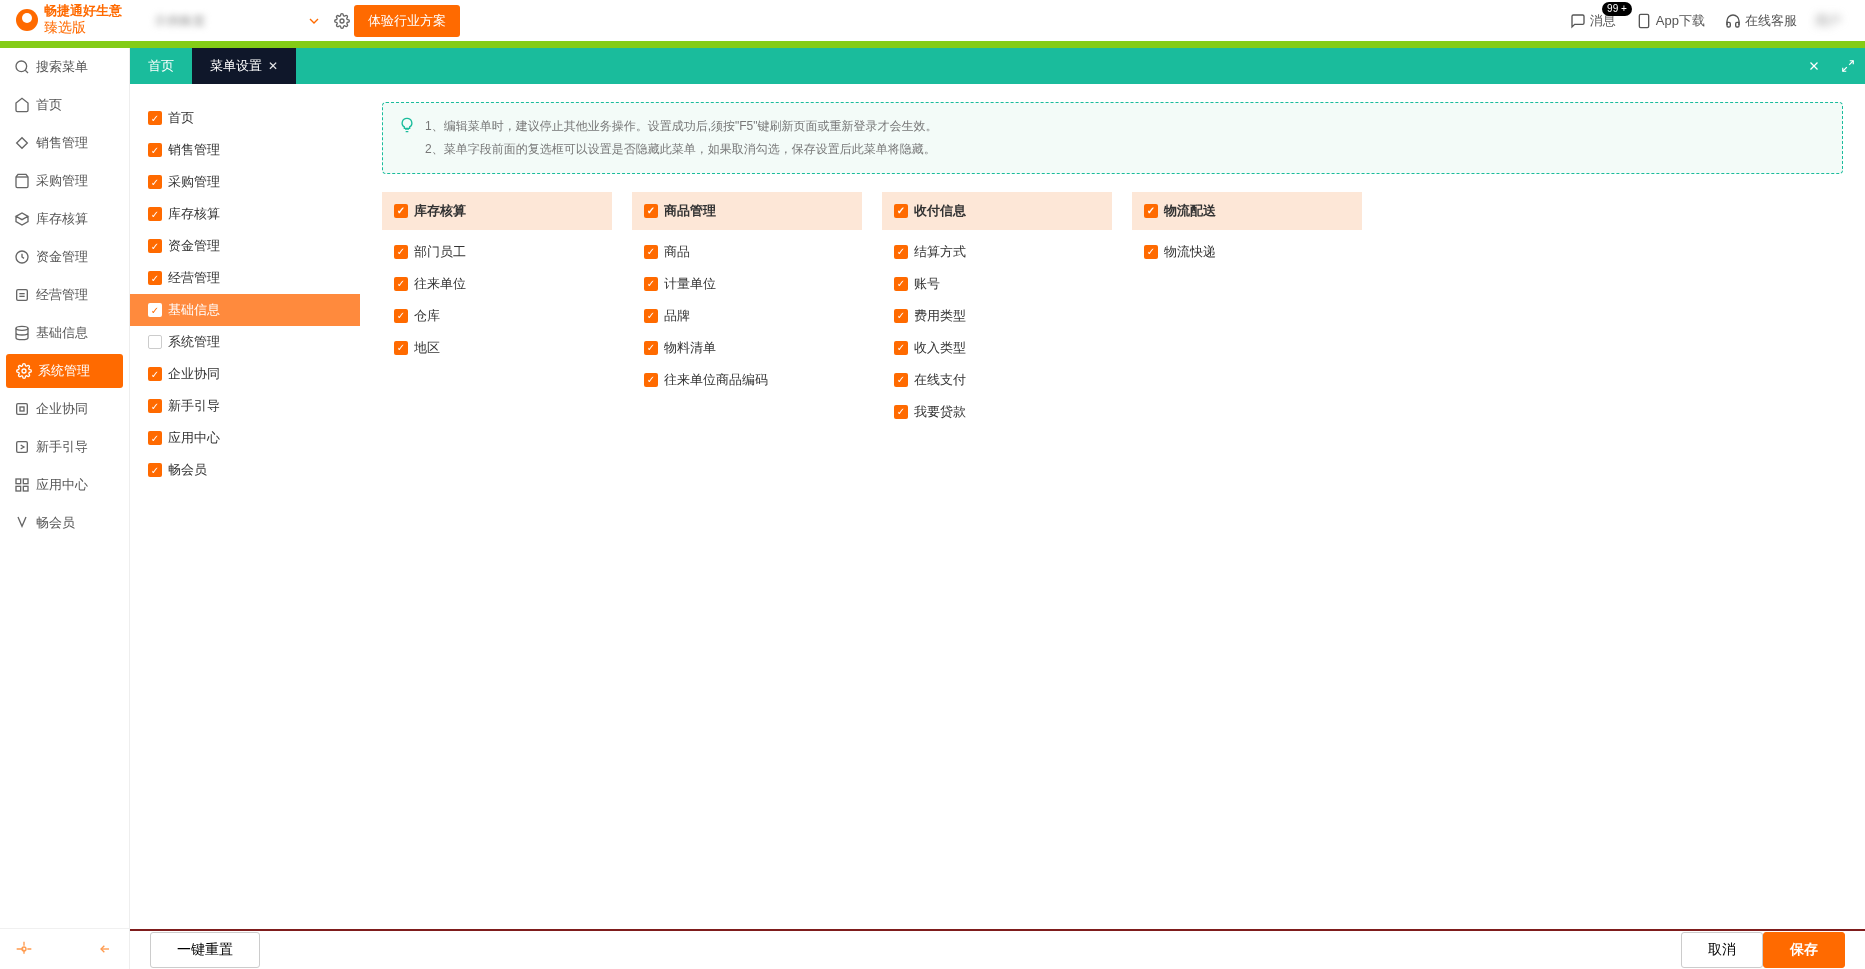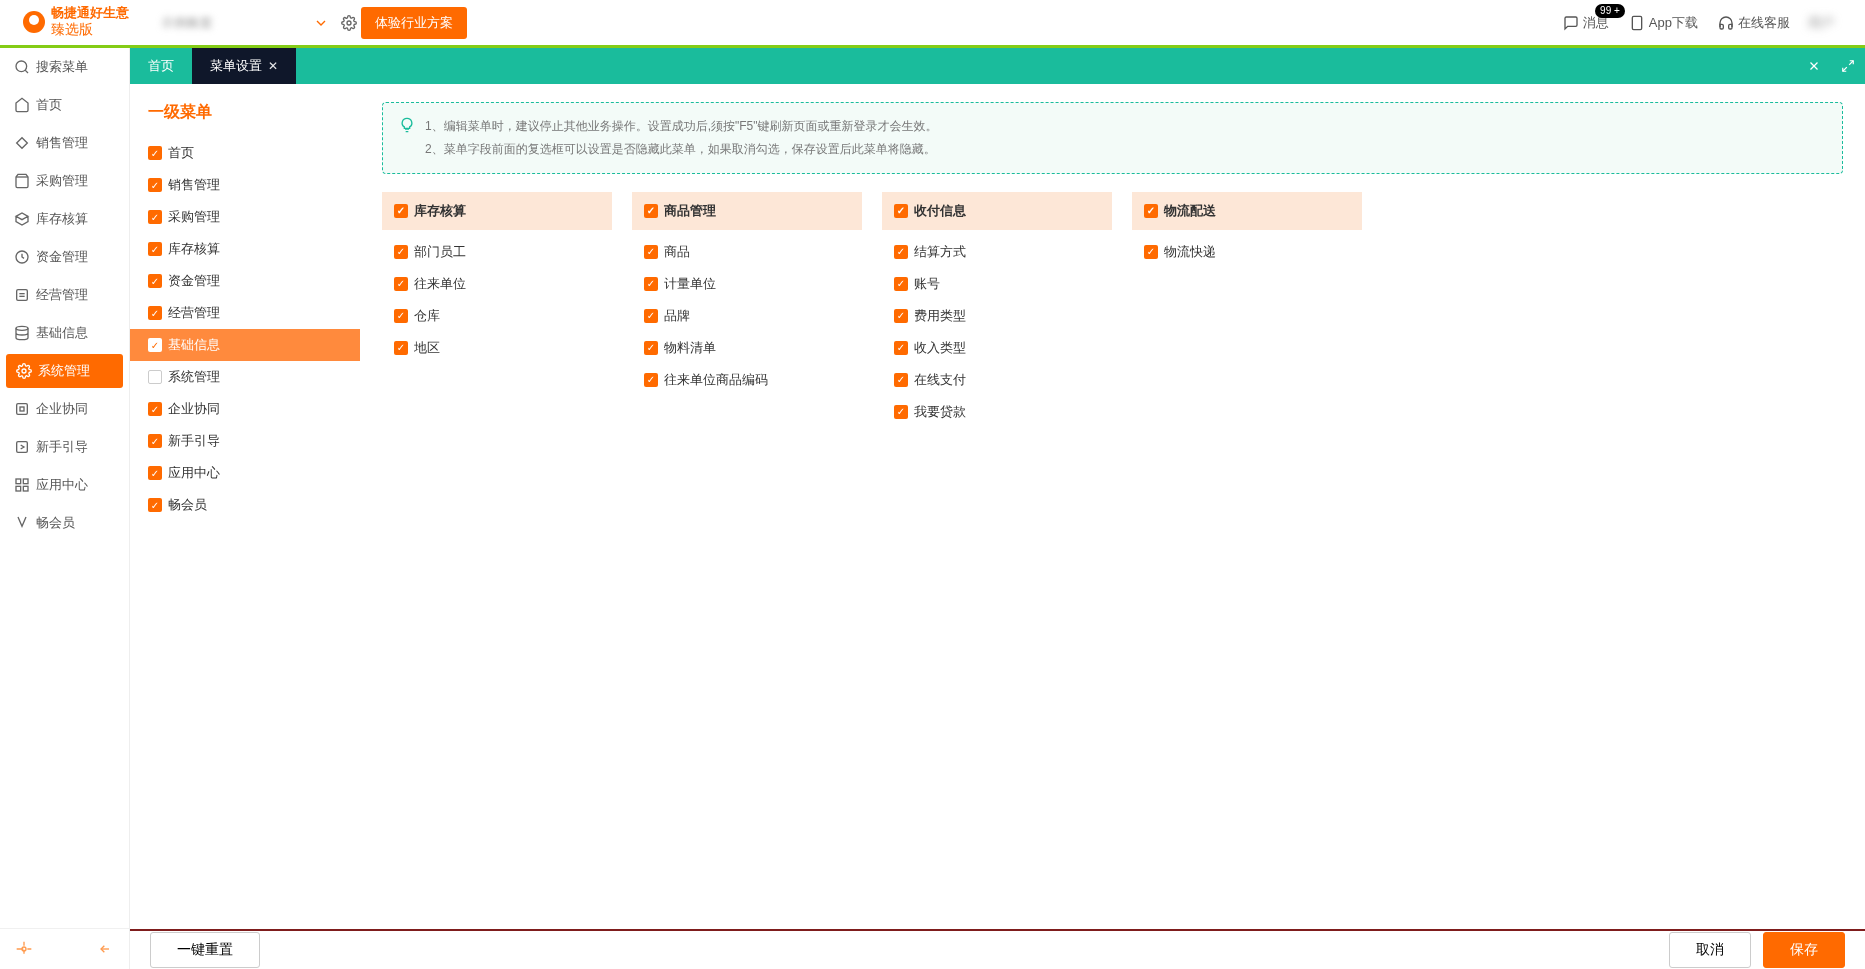--- a/index.html
+++ b/index.html
@@ -1,21 +1,21 @@
 <!DOCTYPE html>
 <html><head>
 <meta charset="utf-8">
 <style>
 * { margin:0; padding:0; box-sizing:border-box; font-family:"Microsoft YaHei","PingFang SC",sans-serif; }
 body { background:#f5f5f5; font-size:13px; color:#333; overflow:hidden; }
 
 .app { display:flex; flex-direction:column; height:100vh; width:100vw; }
 
 
-.top-header { height:48px; background:#fff; display:flex; align-items:center; padding:0 23px; border-bottom:3px solid #84cc16; }
+.top-header { height:48px; background:#fff; display:flex; align-items:center; padding:0 16px; border-bottom:7px solid #84cc16; }
 .brand { display:flex; align-items:center; gap:6px; width:118px; }
 .brand-logo { width:22px; height:22px; background:#ff6a00; border-radius:50%; position:relative; }
 .brand-logo::after { content:""; position:absolute; width:10px; height:10px; background:#fff; border-radius:50%; top:4px; left:6px; }
 .brand-text { font-size:13px; font-weight:600; color:#ff6a00; line-height:1.1; }
 .brand-sub { font-size:14px; color:#ff6a00; }
 .tenant-select { margin-left:12px; display:flex; align-items:center; gap:6px; color:#999; cursor:pointer; filter:blur(3px); padding:4px 8px; min-width:160px; }
 .dropdown-arrow { color:#ff6a00; }
 .gear-btn { margin-left:8px; color:#666; cursor:pointer; padding:4px; }
 .orange-btn { background:#ff6a00; color:#fff; border:none; padding:7px 14px; border-radius:3px; cursor:pointer; font-size:13px; }
 .hdr-spacer { flex:1; }
@@ -70,21 +70,21 @@
 .col { width:230px; background:#fff; }
 .col-head { background:#fde7d7; padding:10px 12px; display:flex; align-items:center; gap:6px; font-weight:600; font-size:13px; }
 .col-body { padding:6px 0; }
 .col-item { display:flex; align-items:center; gap:6px; padding:7px 12px; font-size:13px; }
 
 
 .footer-bar { height:40px; border-top:2px solid #7f1d1d; display:flex; align-items:center; padding:0 20px; }
 .btn { padding:8px 26px; border-radius:3px; cursor:pointer; font-size:14px; border:1px solid #ccc; background:#fff; }
 .btn.primary { background:#ff6a00; color:#fff; border-color:#ff6a00; }
 .footer-spacer { flex:1; }
-.btn + .btn { margin-left:12px; }
+.btn + .btn { margin-left:0;font-weight:bold; }
 
 .ic svg { width:16px; height:16px; display:block; }
 </style>
 </head>
 <body>
 
 <div class="app">
   <div class="top-header">
     <div class="brand">
       <div class="brand-logo"></div>
@@ -300,21 +300,20 @@
               <polyline points="15 3 21 3 21 9"></polyline>
               <polyline points="9 21 3 21 3 15"></polyline>
               <line x1="21" y1="3" x2="14" y2="10"></line>
               <line x1="3" y1="21" x2="10" y2="14"></line>
             </svg>
           </div>
       </div>
 
       <div class="content">
         <div class="panel-l1">
-          <h3>一级菜单</h3>
           <div id="l1-list">
               <div class="menu-row">
                 <span class="cbx checked">✓</span>
                 <span>首页</span>
               </div>
               <div class="menu-row">
                 <span class="cbx checked">✓</span>
                 <span>销售管理</span>
               </div>
               <div class="menu-row">

